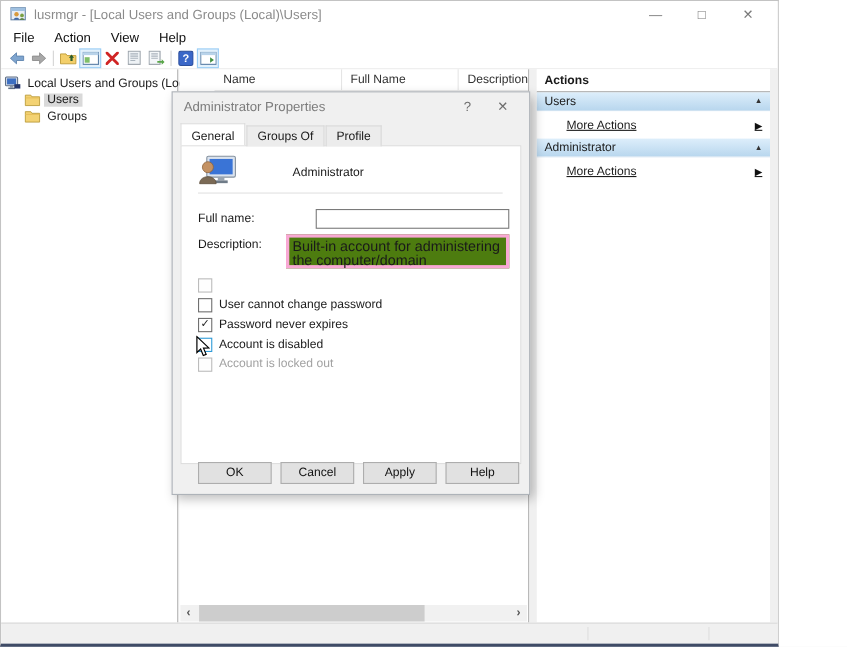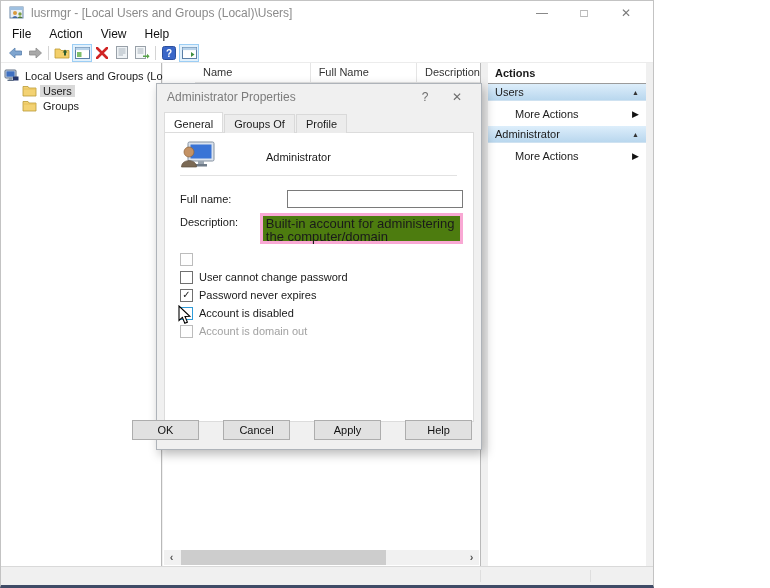--- a/index.html
+++ b/index.html
@@ -4,21 +4,21 @@
 <style>
   * { box-sizing: border-box; margin: 0; padding: 0; }
   html,body { width:770px; height:588px; }
   body {
     font-family: "Liberation Sans", sans-serif;
     font-size: 11px;
     color:#1a1a1a;
     background:#fff;
   }
   .window {
-    position:relative; width:654px; height:588px;
+    position:relative; width:708px; height:588px;
     border:1px solid #c3c3c3;
     border-bottom:3px solid #3f4b66;
     background:#fff;
     overflow:hidden;
   }
 
   
   .titlebar { position:absolute; left:0; top:0; right:0; height:24px; background:#fff; display:flex; align-items:center; }
   .titlebar .app-icon { margin:0 6px 0 8px; width:16px; height:16px; }
   .titlebar .title-text { color:#8b8b8b; font-size:12px; white-space:nowrap; }
@@ -54,21 +54,21 @@
   .hscroll { position:absolute; left:1px; right:1px; bottom:1px; height:15px; background:#f1f1f1; display:flex; align-items:center; }
   .hs-arrow { width:15px; text-align:center; color:#555; font-size:11px; font-weight:bold; line-height:15px; }
   .hs-track { flex:1; position:relative; height:15px; }
   .hs-thumb { position:absolute; left:2px; top:0; height:15px; width:72%; background:#cdcdcd; }
 
   .actions-panel { position:absolute; left:487px; right:7px; top:0; bottom:0; background:#fff; }
   .actions-title { height:21px; padding:4px 0 0 7px; font-weight:bold; font-size:11px; border-bottom:1px solid #9b9b9b; background:#fff; }
   .action-header { height:17px; display:flex; align-items:center; padding:0 7px; background:linear-gradient(#ddeefb,#b9d7ee); border-bottom:1px solid #cfe2f1; font-size:11px; color:#1c1c1c; }
   .action-header .spacer, .action-item .spacer { flex:1; }
   .collapse-arrow { font-size:7px; color:#333; }
-  .action-item { height:25px; display:flex; align-items:center; padding:0 7px 0 27px; font-size:11px; color:#1c1c1c; }
+  .action-item { height:25px; display:flex; align-items:center; padding:0 7px 0 27px; font-size:11px; color:#1c1c1c;text-decoration:underline; }
   .more-arrow { font-size:9px; color:#111; }
 
   
   .statusbar { position:absolute; left:0; right:0; bottom:0; height:19px; background:#f0f0f0; border-top:1px solid #d9d9d9; }
   .status-sep { position:absolute; top:3px; bottom:3px; width:1px; background:#dedede; }
 
   
   .dialog { position:absolute; left:155px; top:82px; width:326px; height:367px; background:#f0f0f0; border:1px solid #aeb3b9; box-shadow:3px 4px 10px rgba(0,0,0,.28); }
   .dlg-titlebar { height:26px; display:flex; align-items:center; padding-left:10px; }
   .dlg-title { color:#7c7c7c; font-size:12px; }
@@ -90,21 +90,21 @@
   .txt-input { width:206px; height:18px; border:1px solid #7a7a7a; background:#fff; font-family:"Liberation Sans",sans-serif; font-size:11px; padding:1px 3px; }
   .txt-area { width:206px; height:31px; border:3px solid #f9a8d4; background:#4d7c0f; font-size:13px; padding:1px 3px; line-height:13px; }
 
   .chk-row { position:absolute; left:15px; display:flex; align-items:center; height:14px; }
   .chk-box { width:13px; height:13px; border:1px solid #707070; background:#fff; display:flex; align-items:center; justify-content:center; font-size:10px; line-height:10px; color:#1a1a1a; }
   .chk-row.disabled .chk-box { border-color:#bcbcbc; background:#fefefe; }
   .chk-row.hovered .chk-box { border-color:#2f9bd8; }
   .chk-lbl { margin-left:6px; font-size:11px; }
   .chk-row.disabled .chk-lbl { color:#a2a2a2; }
 
-  .dlg-buttons { position:absolute; right:9px; bottom:9px; display:flex; gap:24px; }
+  .dlg-buttons { position:absolute; right:9px; bottom:9px; display:flex; gap:8px; }
   .dlg-btn { width:67px; height:20px; background:#e1e1e1; border:1px solid #adadad; font-size:11px; font-family:"Liberation Sans",sans-serif; display:flex; align-items:center; justify-content:center; color:#111; }
 
   .cursor { position:absolute; left:177px; top:304px; z-index:5; }
 </style>
 </head>
 <body>
 
 <div class="window">
 
   <div class="titlebar">
@@ -318,21 +318,21 @@
       <div class="chk-row" style="top:155px;">
         <span class="chk-box">✓</span>
         <span class="chk-lbl">Password never expires</span>
       </div>
       <div class="chk-row hovered" style="top:173px;justify-content:space-between;">
         <span class="chk-box"></span>
         <span class="chk-lbl">Account is disabled</span>
       </div>
       <div class="chk-row disabled" style="top:191px;">
         <span class="chk-box"></span>
-        <span class="chk-lbl">Account is domain out</span>
+        <span class="chk-lbl">Account is locked out</span>
       </div>
     </div>
 
     <div class="dlg-buttons">
       <button class="dlg-btn">OK</button>
       <button class="dlg-btn">Cancel</button>
       <button class="dlg-btn">Apply</button>
       <button class="dlg-btn">Help</button>
     </div>
   </div>

